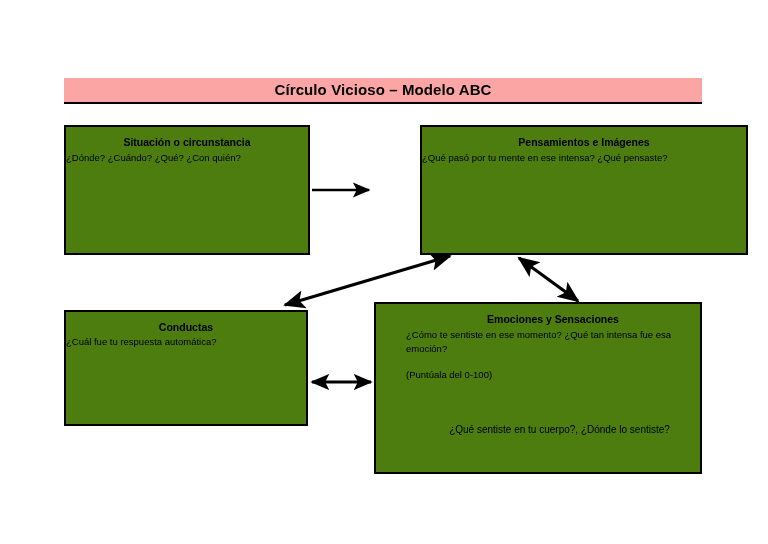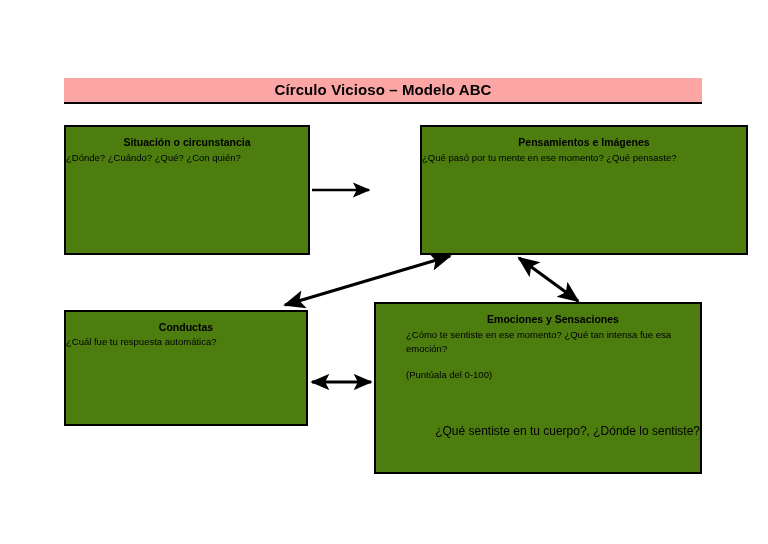--- a/index.html
+++ b/index.html
@@ -56,22 +56,22 @@
     margin-top: 8px;
     line-height: 1.35;
   }
   .box-sub {
     text-align: left;
     font-size: 9.5px;
     line-height: 1.45;
     margin-top: 2px;
   }
   .box-extra {
-    text-align: right;
-    font-size: 12px;
+    text-align: center;
+    font-size: 10px;
     line-height: 1.45;
     margin-left: 13px;
   }
 
   #box-situacion   { left: 64px;  top: 125px; width: 246px; height: 130px; }
   #box-pensamientos{ left: 374px; top: 125px; width: 328px; height: 130px; margin-left: 46px; }
   #box-conductas   { left: 64px;  top: 310px; width: 244px; height: 116px; }
   #box-emociones   { left: 374px; top: 302px; width: 328px; height: 172px; padding-left: 30px; }
 
   #emociones-extra { margin-top: 42px; }
@@ -95,21 +95,21 @@
     <div id="title-text">Círculo Vicioso – Modelo ABC</div>
   </div>
 
   <div class="abc-box" id="box-situacion">
     <div class="box-heading">Situación o circunstancia</div>
     <div class="box-sub">¿Dónde? ¿Cuándo? ¿Qué? ¿Con quién?</div>
   </div>
 
   <div class="abc-box" id="box-pensamientos">
     <div class="box-heading">Pensamientos e Imágenes</div>
-    <div class="box-sub">¿Qué pasó por tu mente en ese momento? ¿Qué pensaste?</div>
+    <div class="box-sub">¿Qué pasó por tu mente en ese intensa? ¿Qué pensaste?</div>
   </div>
 
   <div class="abc-box" id="box-conductas">
     <div class="box-heading">Conductas</div>
     <div class="box-sub" style="margin-top:1px">¿Cuál fue tu respuesta automática?</div>
   </div>
 
   <div class="abc-box" id="box-emociones">
     <div class="box-heading">Emociones y Sensaciones</div>
     <div class="box-sub">¿Cómo te sentiste en ese momento? ¿Qué tan intensa fue esa emoción?</div>

